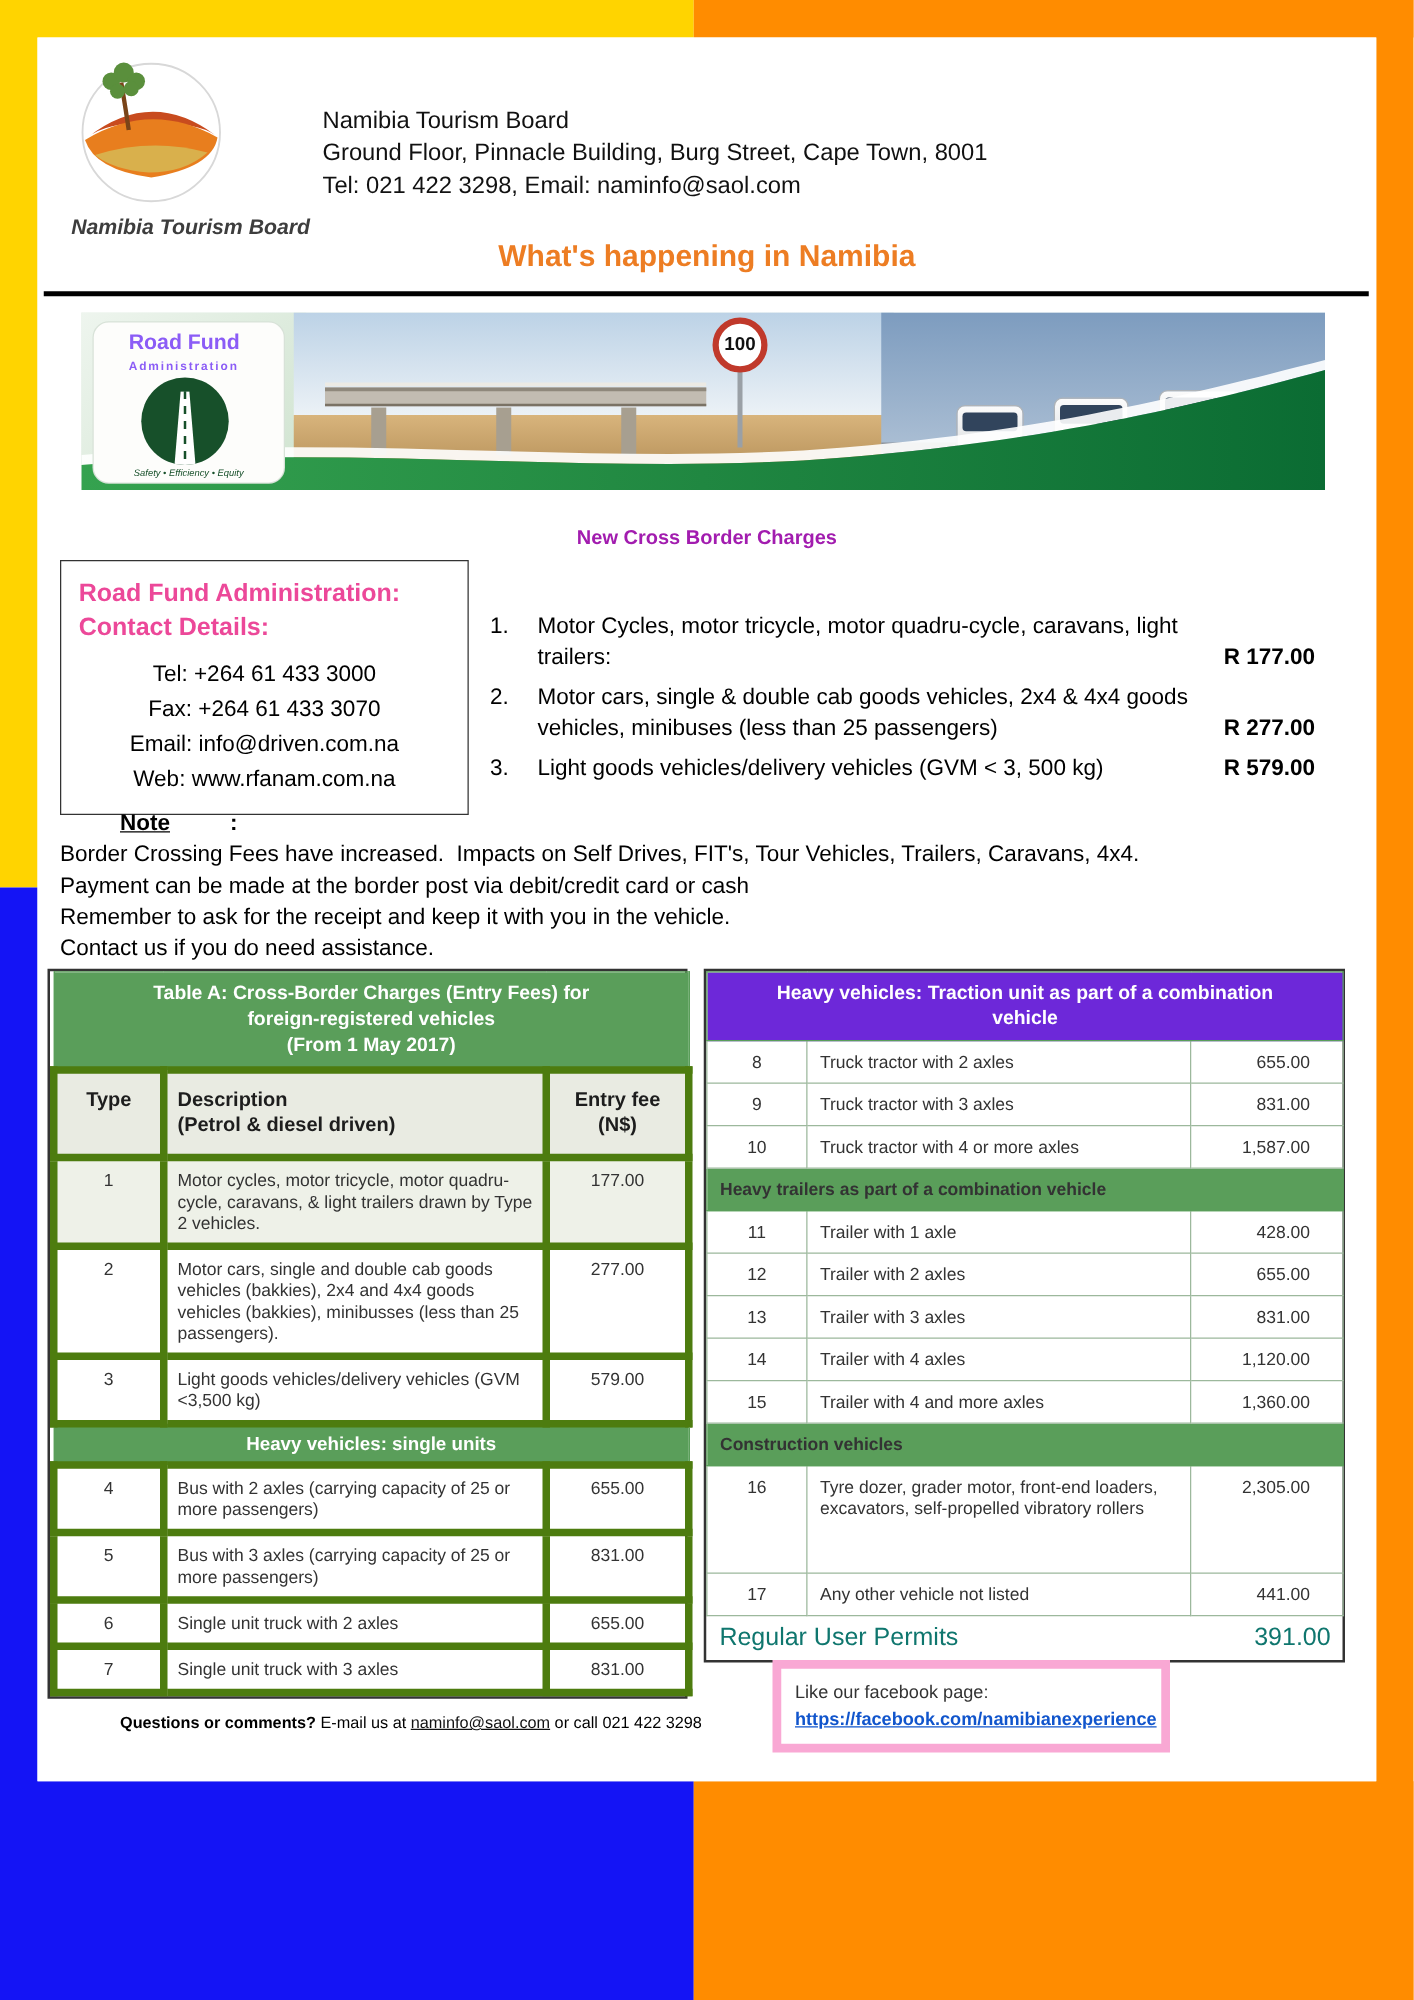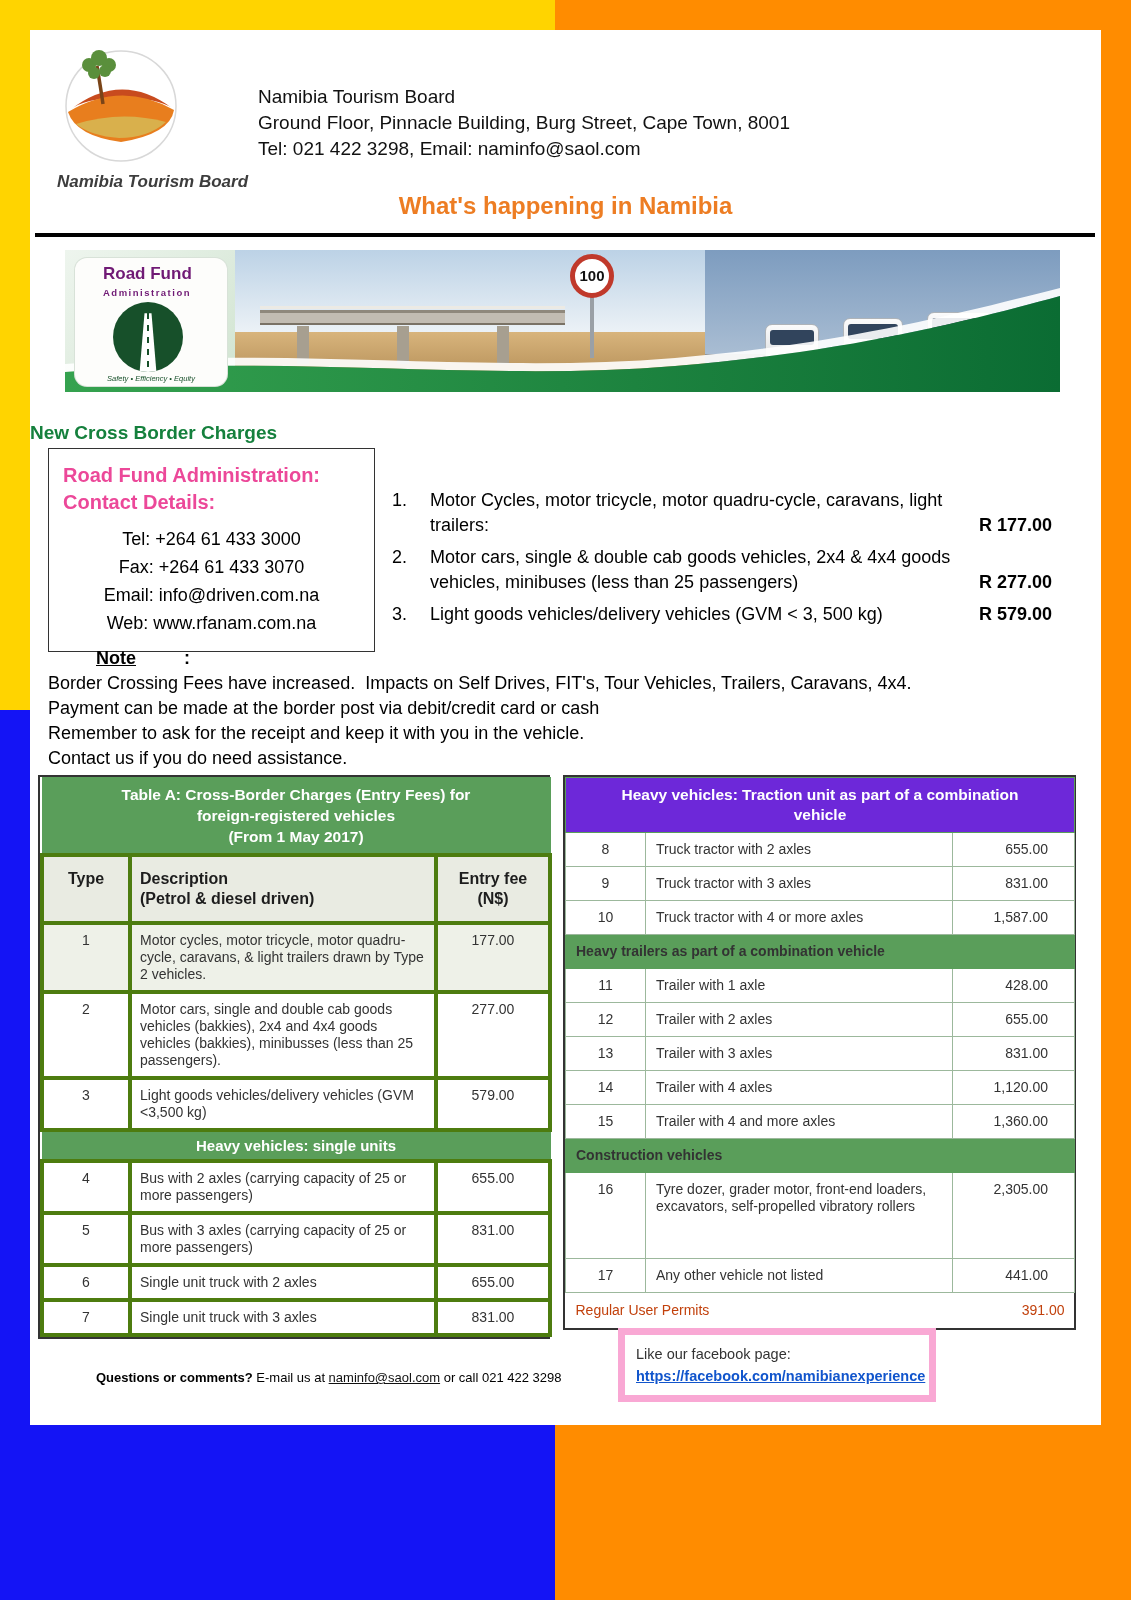--- a/index.html
+++ b/index.html
@@ -49,35 +49,35 @@
   .truck .win { position:absolute; top:6px; left:5px; right:5px; height:15px; background:#31445c; border-radius:3px; }
   .sign100 { position:absolute; left:505px; top:4px; width:44px; height:110px; }
   .sign100 .pole { position:absolute; left:20px; top:38px; width:4px; height:66px; background:#9aa0a6; }
   .sign100 .disc { position:absolute; left:0; top:0; width:44px; height:44px; border-radius:50%;
                    background:#fff; border:5px solid #c0392b; color:#111; font-weight:bold;
                    font-size:15px; text-align:center; line-height:34px; }
   .swoosh { position:absolute; left:0; top:0; width:995px; height:142px; }
 
   .rfa-logo { position:absolute; left:10px; top:8px; width:152px; height:128px; background:#fdfdfb;
               border-radius:12px; box-shadow:0 0 0 1px #d8e2d8; z-index:3; }
-  .rfa-name { position:absolute; left:28px; top:7px; color:#701a75; line-height:17px; }
+  .rfa-name { position:absolute; left:28px; top:7px; color:#8b5cf6; line-height:17px; }
   .rfa-name .l1 { font-weight:bold; font-size:17px; }
   .rfa-name .l2 { font-size:9.5px; letter-spacing:1.5px; font-weight:bold; }
   .rfa-circle { position:absolute; left:38px; top:44px; width:70px; height:70px; border-radius:50%;
                 background:#17502A; overflow:hidden; }
   .rfa-road { position:absolute; left:0; top:0; width:100%; height:100%; background:#fff;
               clip-path:polygon(38% 100%, 62% 100%, 55% 16%, 45% 16%); }
   .rfa-dash { position:absolute; left:49%; top:16%; width:2px; height:84%;
               background:repeating-linear-gradient(#17502A 0 6px, transparent 6px 12px); }
   .rfa-motto { position:absolute; left:0; bottom:3px; width:100%; text-align:center;
                font-size:7.5px; font-style:italic; color:#17502A; }
 
   
-  .section-title { position:absolute; left:0; top:392px; width:100%; 
-                   font-size:19px; font-weight:bold; color:#15803d; }
+  .section-title { position:absolute; left:0; top:392px; width:100%; text-align:center;
+                   font-size:16px; font-weight:bold; color:#a21caf; }
   .contact-box { position:absolute; left:18px; top:418px; width:327px; border:1px solid #333;
                  padding:13px 14px 14px; }
   .cb-h { font-size:20px; font-weight:bold; line-height:27px; color:#ec4899; }
   .cb-lines { margin-top:9px; font-size:18px; line-height:28px; color:#000;text-align:center; }
 
   .charges { position:absolute; left:362px; top:458px; width:660px; font-size:18px; color:#000; }
   .charge { display:flex; margin-bottom:7px; }
   .charge .num { width:38px; flex:none; line-height:25px; }
   .charge .txt { width:540px; flex:none; line-height:25px; }
   .charge .price { flex:1; text-align:right; font-weight:bold; align-self:flex-end; line-height:25px; }
@@ -85,39 +85,39 @@
   .note { position:absolute; left:18px; top:616px; font-size:18px; line-height:25px; color:#000; }
   .note p { white-space:pre-wrap; }
   .u { text-decoration:underline; }
   .b { font-weight:bold;margin-left:48px; }
 
   
   .tblA-wrap { position:absolute; left:8px;   top:745px; width:512px; border:2px solid #333; background:#fff; }
   .tblB-wrap { position:absolute; left:533px; top:745px; width:513px; border:2px solid #333; background:#fff; }
   table { width:100%; border-collapse:collapse; table-layout:fixed; }
 
-  .tblA td, .tblA th { border:4px solid #4d7c0f; padding:7px 8px; font-size:14px; line-height:17px;
+  .tblA td, .tblA th { border:6px solid #4d7c0f; padding:7px 8px; font-size:14px; line-height:17px;
                        vertical-align:top; color:#333; text-align:left; }
   .tblA .ttl { background:#5A9E5A; color:#fff; font-weight:bold; text-align:center;
                font-size:15.5px; line-height:21px; padding:6px; border:1px solid #5A9E5A; }
   .tblA .colhead td { background:#e9ebe2; font-weight:bold; font-size:16px; line-height:20px;
                       color:#1d1d1d; padding:12px 8px; }
   .tblA td.c { text-align:center; }
   .tblA .tint td { background:#eef1e8; }
   td.band { background:#5A9E5A !important; color:#fff; font-weight:bold; text-align:center;
             font-size:15px; padding:5px; border:1px solid #5A9E5A !important; }
 
   .tblB td, .tblB th { border:1px solid #9cb89c; padding:8px 10px; font-size:14px; line-height:17px;
                        vertical-align:top; color:#333; text-align:left; }
   .tblB th.hdr { background:#6d28d9; color:#fff; font-weight:bold; text-align:center;
                  font-size:15.5px; line-height:20px; padding:7px 40px; border:1px solid #5A9E5A; }
   .tblB td.c { text-align:center; }
   .tblB td.fee { text-align:right; padding-right:26px; }
   .tblB .tall td { height:86px; }
-  .tblB .rup td { border:none; font-size:14px; padding:9px 10px; color:#c2410c; }
+  .tblB .rup td { border:none; font-size:20px; padding:9px 10px; color:#0f766e; }
 
   
   .questions { position:absolute; left:18px; top:1340px; font-size:13px; color:#000; }
   .qlink { text-decoration:underline; color:#111; cursor:pointer; }
   .fb-box { position:absolute; left:588px; top:1298px; width:318px; border:7px solid #f9a8d4;
             padding:8px 11px; font-size:14.5px; line-height:22px; color:#333; }
   .fb-link { color:#1155CC; font-weight:bold; text-decoration:underline; cursor:pointer; display:block; }
 </style>
 </head>
 <body>

